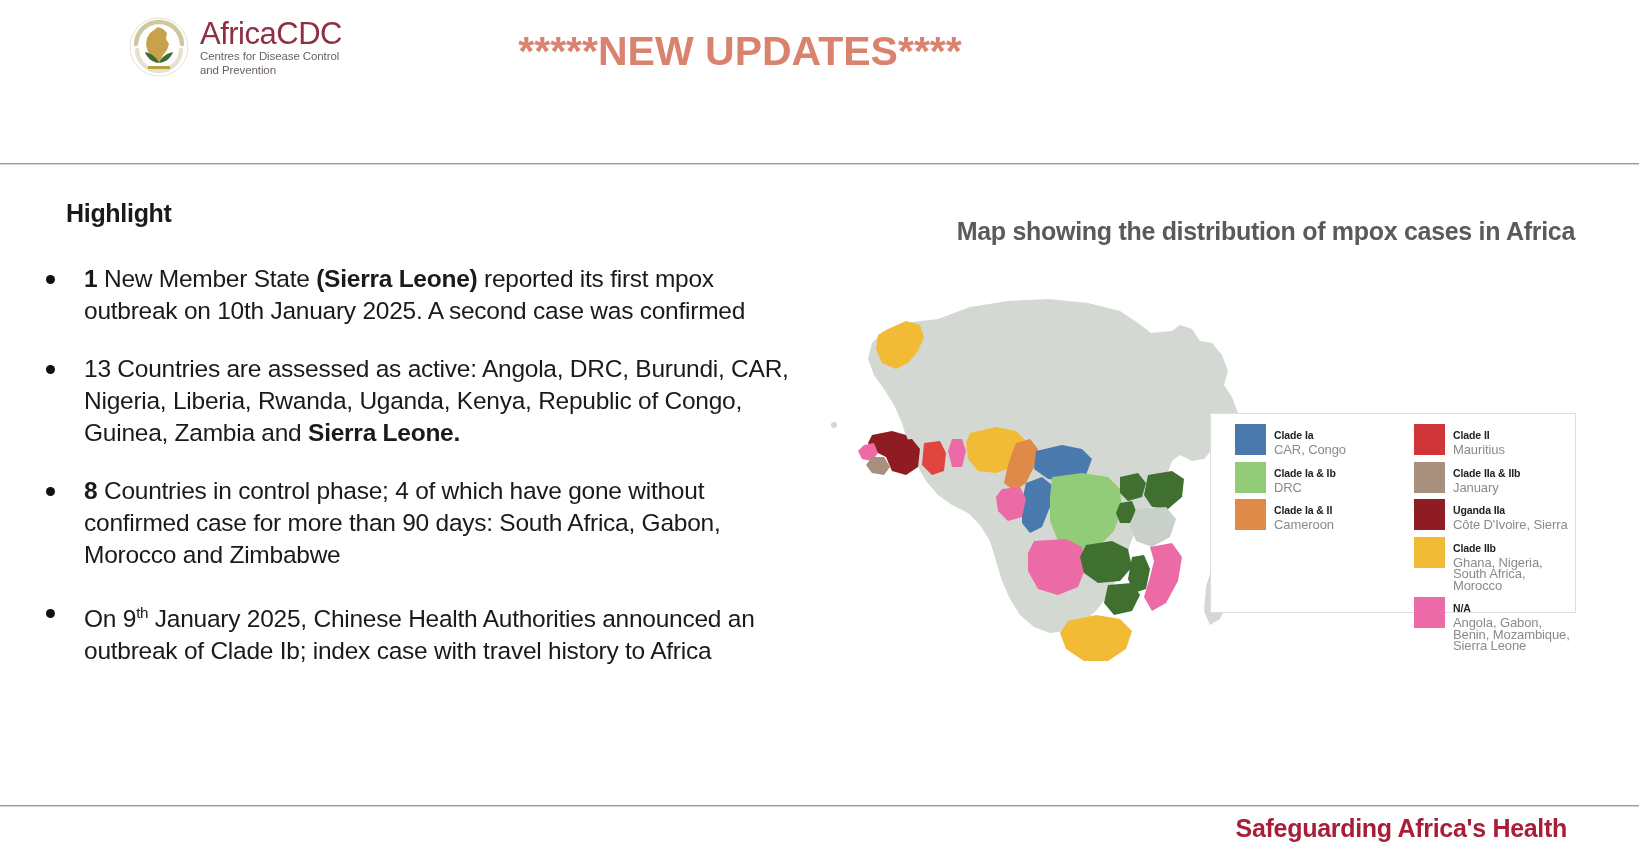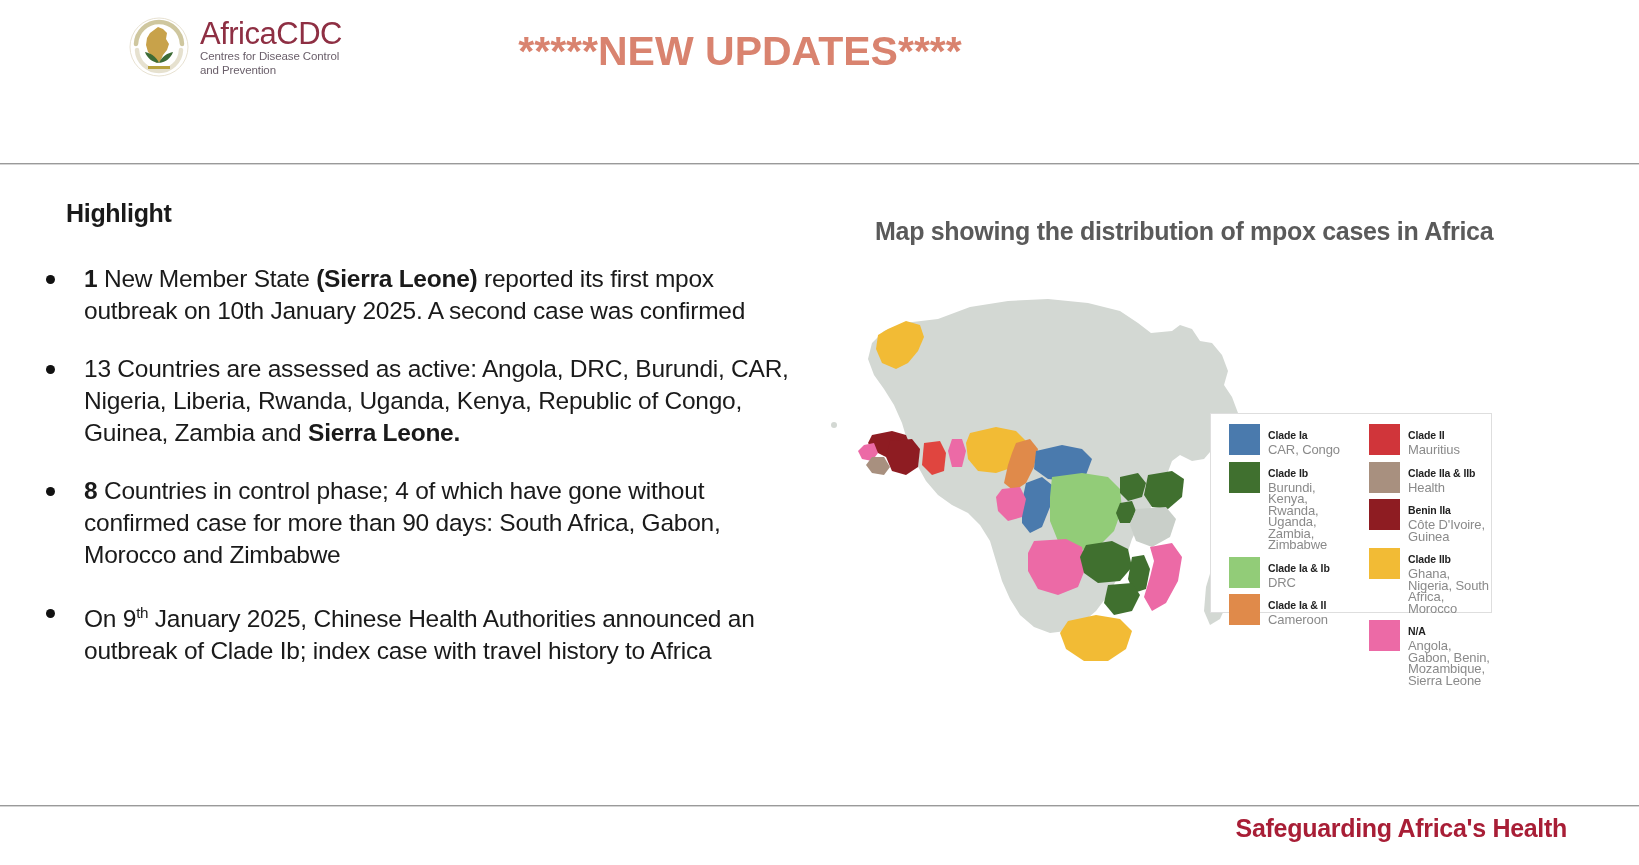--- a/index.html
+++ b/index.html
@@ -118,45 +118,45 @@
   #right-col {
     position: absolute;
     left: 820px; top: 185px;
     width: 819px;
     height: 620px;
   }
   #map-title {
     position: absolute;
     left: 55px; top: 29px;
     width: 700px;
-    text-align: left;
+    text-align: right;
     font-size: 25px;
     font-weight: bold;
     color: #5a5a5a;
     line-height: 34px;
     letter-spacing: -0.3px;
   }
   #map-wrap {
     position: absolute;
     left: 0px; top: 100px;
     width: 480px;
     height: 410px;
   }
   #map-svg { display: block; width: 480px; height: 410px; }
 
   
   #legend {
     position: absolute;
     left: 390px; top: 228px;
-    width: 282px;
+    width: 366px;
     height: 200px;
     border: 1px solid #dedede;
     background: #ffffff;
     display: flex;
-    padding: 10px 0 0 0;
+    padding: 10px 0 0 6px;
     box-sizing: border-box;
   }
   .legend-col {
     width: 50%;
     padding-left: 18px;
     box-sizing: border-box;
   }
   .legend-item {
     display: flex;
     align-items: flex-start;
@@ -316,27 +316,20 @@
   <div id="legend">
     <div class="legend-col">
       <div class="legend-item">
         <span class="legend-swatch" style="background: rgb(74, 122, 173);"></span>
         <span class="legend-text">
           <span class="legend-label">Clade  Ia</span>
           <span class="legend-countries" style="display:block">CAR, Congo</span>
         </span>
       </div>
       <div class="legend-item">
-        <span class="legend-swatch" style="background: rgb(64, 112, 47);"></span>
-        <span class="legend-text">
-          <span class="legend-label">Clade Ib</span>
-          <span class="legend-countries" style="display:block">Burundi, Kenya, Rwanda, Uganda, Zambia, Zimbabwe</span>
-        </span>
-      </div>
-      <div class="legend-item">
         <span class="legend-swatch" style="background: rgb(146, 204, 120);"></span>
         <span class="legend-text">
           <span class="legend-label">Clade Ia &amp; Ib</span>
           <span class="legend-countries" style="display:block">DRC</span>
         </span>
       </div>
       <div class="legend-item">
         <span class="legend-swatch" style="background: rgb(224, 138, 74);"></span>
         <span class="legend-text">
           <span class="legend-label">Clade Ia &amp; II</span>
@@ -350,28 +343,28 @@
         <span class="legend-swatch" style="background: rgb(208, 53, 58);"></span>
         <span class="legend-text">
           <span class="legend-label">Clade II</span>
           <span class="legend-countries" style="display:block">Mauritius</span>
         </span>
       </div>
       <div class="legend-item">
         <span class="legend-swatch" style="background: rgb(168, 144, 127);"></span>
         <span class="legend-text">
           <span class="legend-label">Clade IIa &amp; IIb</span>
-          <span class="legend-countries" style="display:block">Health</span>
+          <span class="legend-countries" style="display:block">January</span>
         </span>
       </div>
       <div class="legend-item">
         <span class="legend-swatch" style="background: rgb(142, 28, 34);"></span>
         <span class="legend-text">
-          <span class="legend-label">Benin IIa</span>
-          <span class="legend-countries" style="display:block">Côte D'Ivoire, Guinea</span>
+          <span class="legend-label">Uganda IIa</span>
+          <span class="legend-countries" style="display:block">Côte D'Ivoire, Sierra</span>
         </span>
       </div>
       <div class="legend-item">
         <span class="legend-swatch" style="background: rgb(242, 187, 53);"></span>
         <span class="legend-text">
           <span class="legend-label">Clade IIb</span>
           <span class="legend-countries" style="display:block">Ghana, Nigeria, South Africa, Morocco</span>
         </span>
       </div>
       <div class="legend-item">

